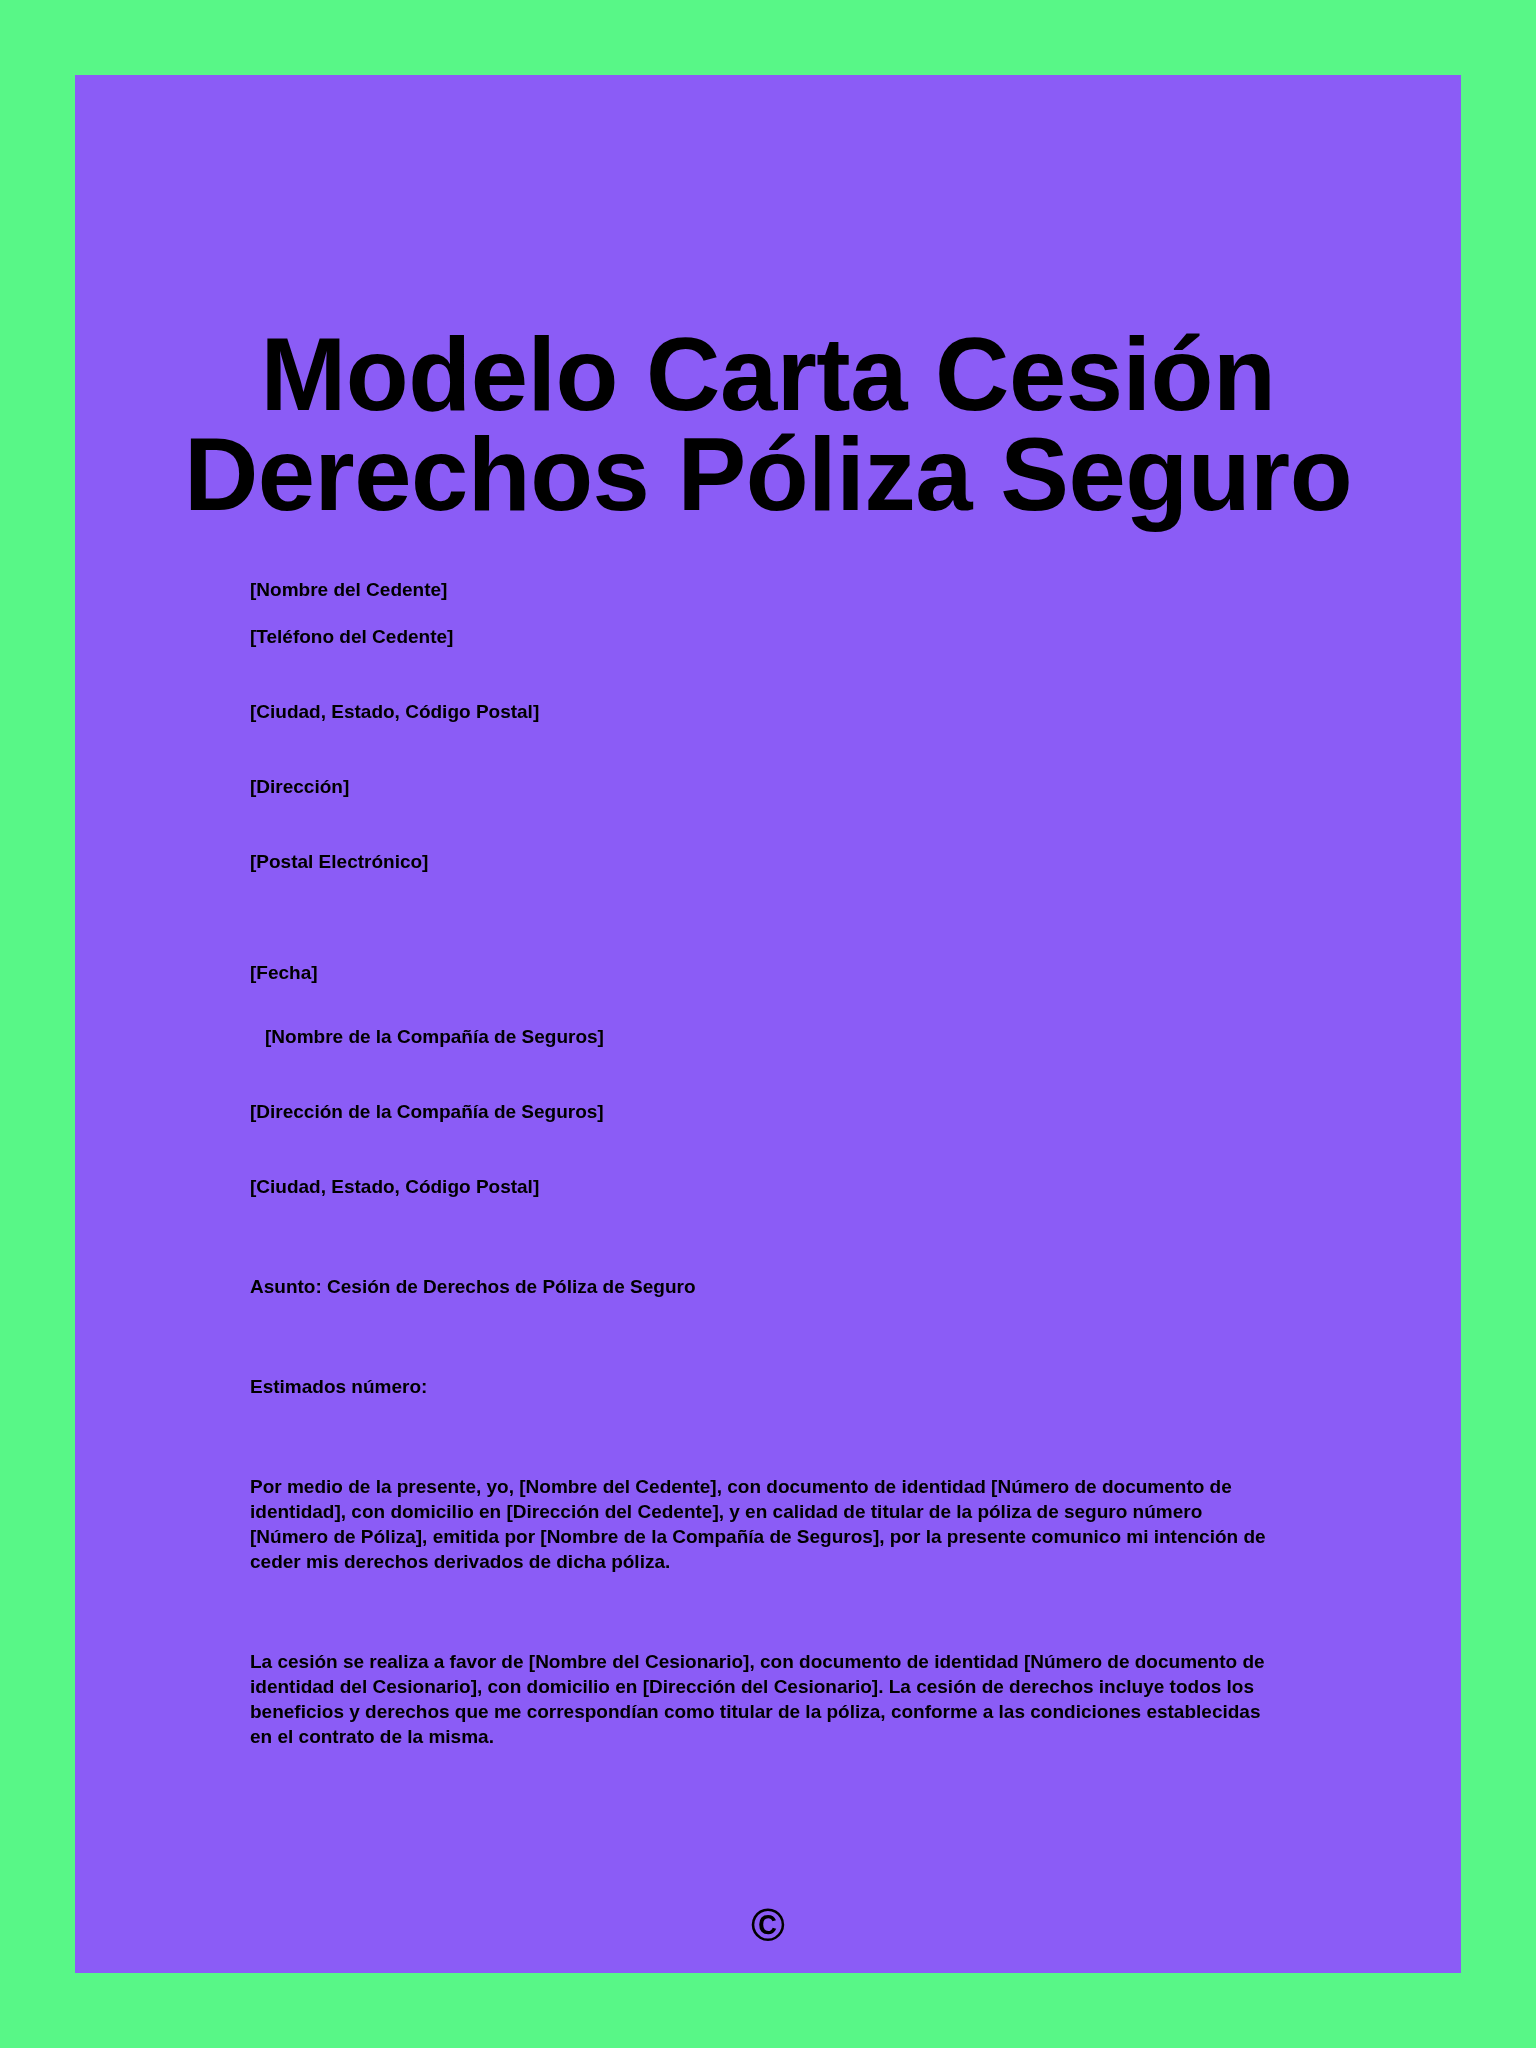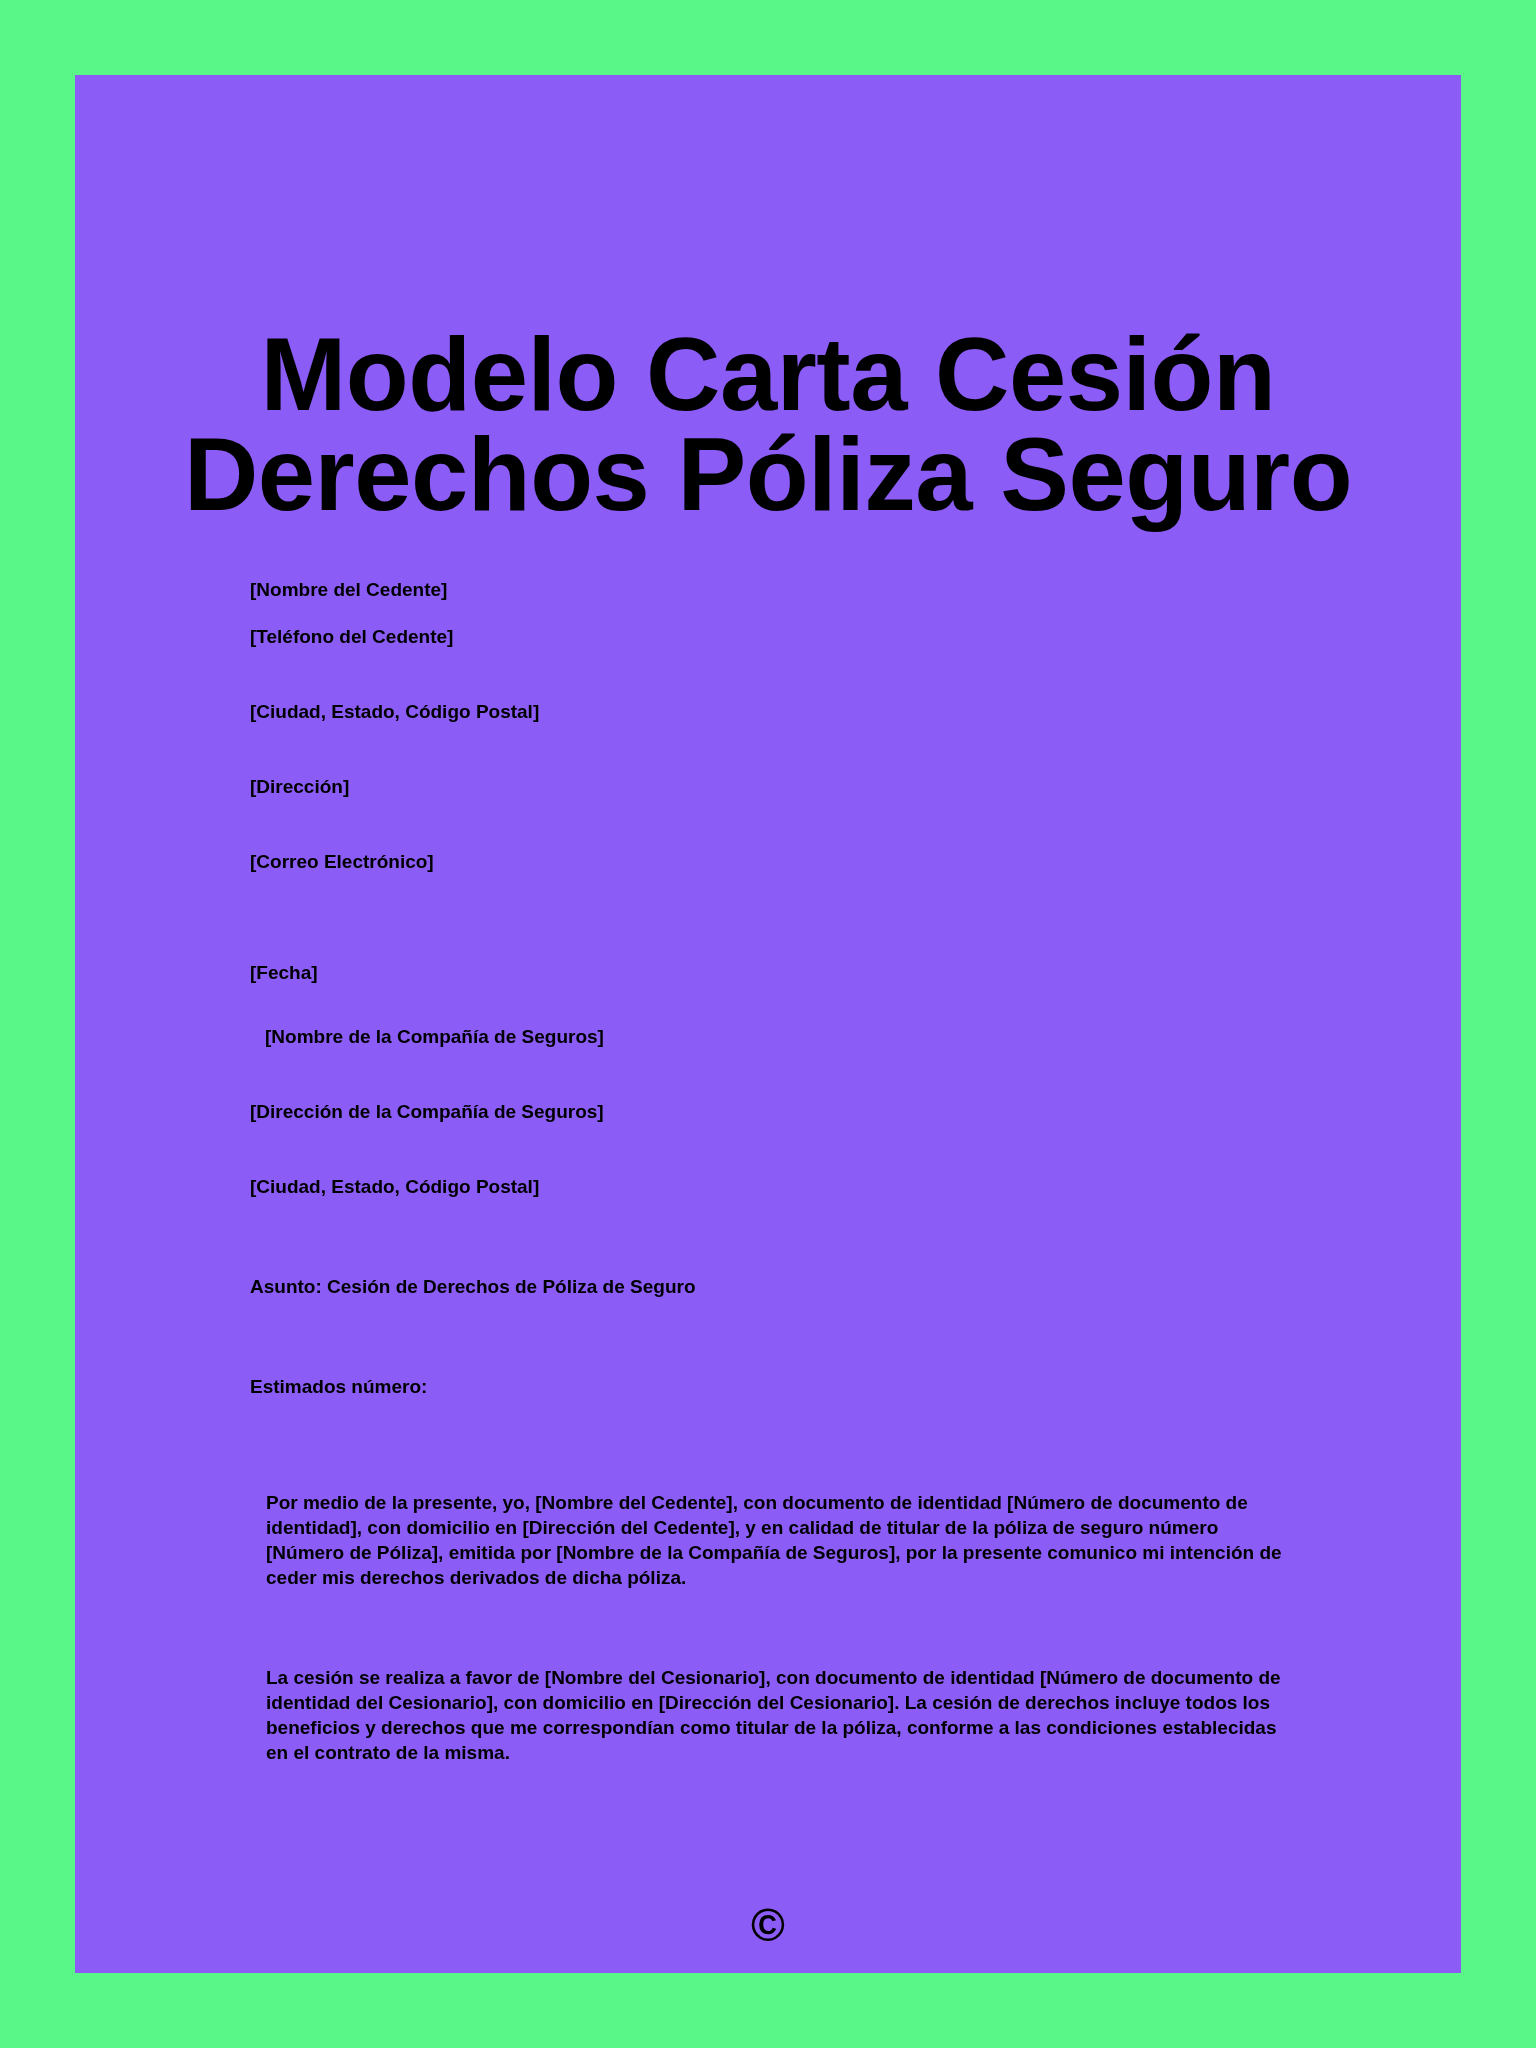--- a/index.html
+++ b/index.html
@@ -45,21 +45,21 @@
       line-height: 25px;
       margin: 0;
     }
     .para {
       position: absolute;
       left: 175px;
       width: 1030px;
       font-weight: bold;
       font-size: 19px;
       line-height: 25px;
-      margin: 16px;
+      margin: 0;
     }
     .copyright {
       position: absolute;
       left: 0;
       width: 1386px;
       top: 1825px;
       text-align: center;
       font-size: 46px;
       line-height: 50px;
       font-weight: bold;
@@ -71,21 +71,21 @@
 <div class="page">
   <h1 class="title">
     <span>Modelo Carta Cesión</span><br>
     <span>Derechos Póliza Seguro</span>
   </h1>
 
   <p class="body-text" style="top:502px;">[Nombre del Cedente]</p>
   <p class="body-text" style="top:549px;">[Teléfono del Cedente]</p>
   <p class="body-text" style="top:624px;">[Ciudad, Estado, Código Postal]</p>
   <p class="body-text" style="top:699px;">[Dirección]</p>
-  <p class="body-text" style="top:774px;">[Correo Electrónico]</p>
+  <p class="body-text" style="top:774px;">[Postal Electrónico]</p>
   <p class="body-text" style="top:885px;">[Fecha]</p>
 
   <p class="body-text" style="top:949px;margin-left:15px;">[Nombre de la Compañía de Seguros]</p>
   <p class="body-text" style="top:1024px;">[Dirección de la Compañía de Seguros]</p>
   <p class="body-text" style="top:1099px;">[Ciudad, Estado, Código Postal]</p>
 
   <p class="body-text" style="top:1199px;">Asunto: Cesión de Derechos de Póliza de Seguro</p>
   <p class="body-text" style="top:1299px;">Estimados número:</p>
 
   <p class="para" style="top:1399px;">Por medio de la presente, yo, [Nombre del Cedente], con documento de identidad [Número de documento de identidad], con domicilio en [Dirección del Cedente], y en calidad de titular de la póliza de seguro número [Número de Póliza], emitida por [Nombre de la Compañía de Seguros], por la presente comunico mi intención de ceder mis derechos derivados de dicha póliza.</p>

